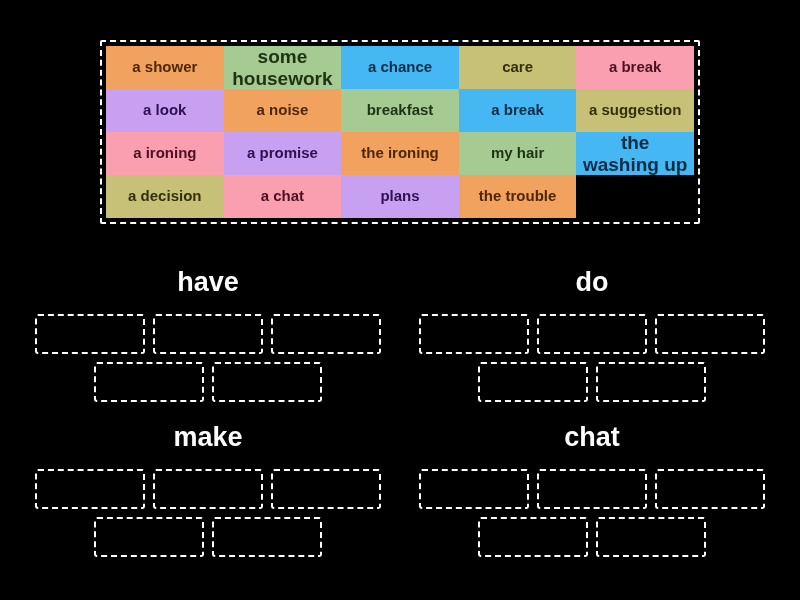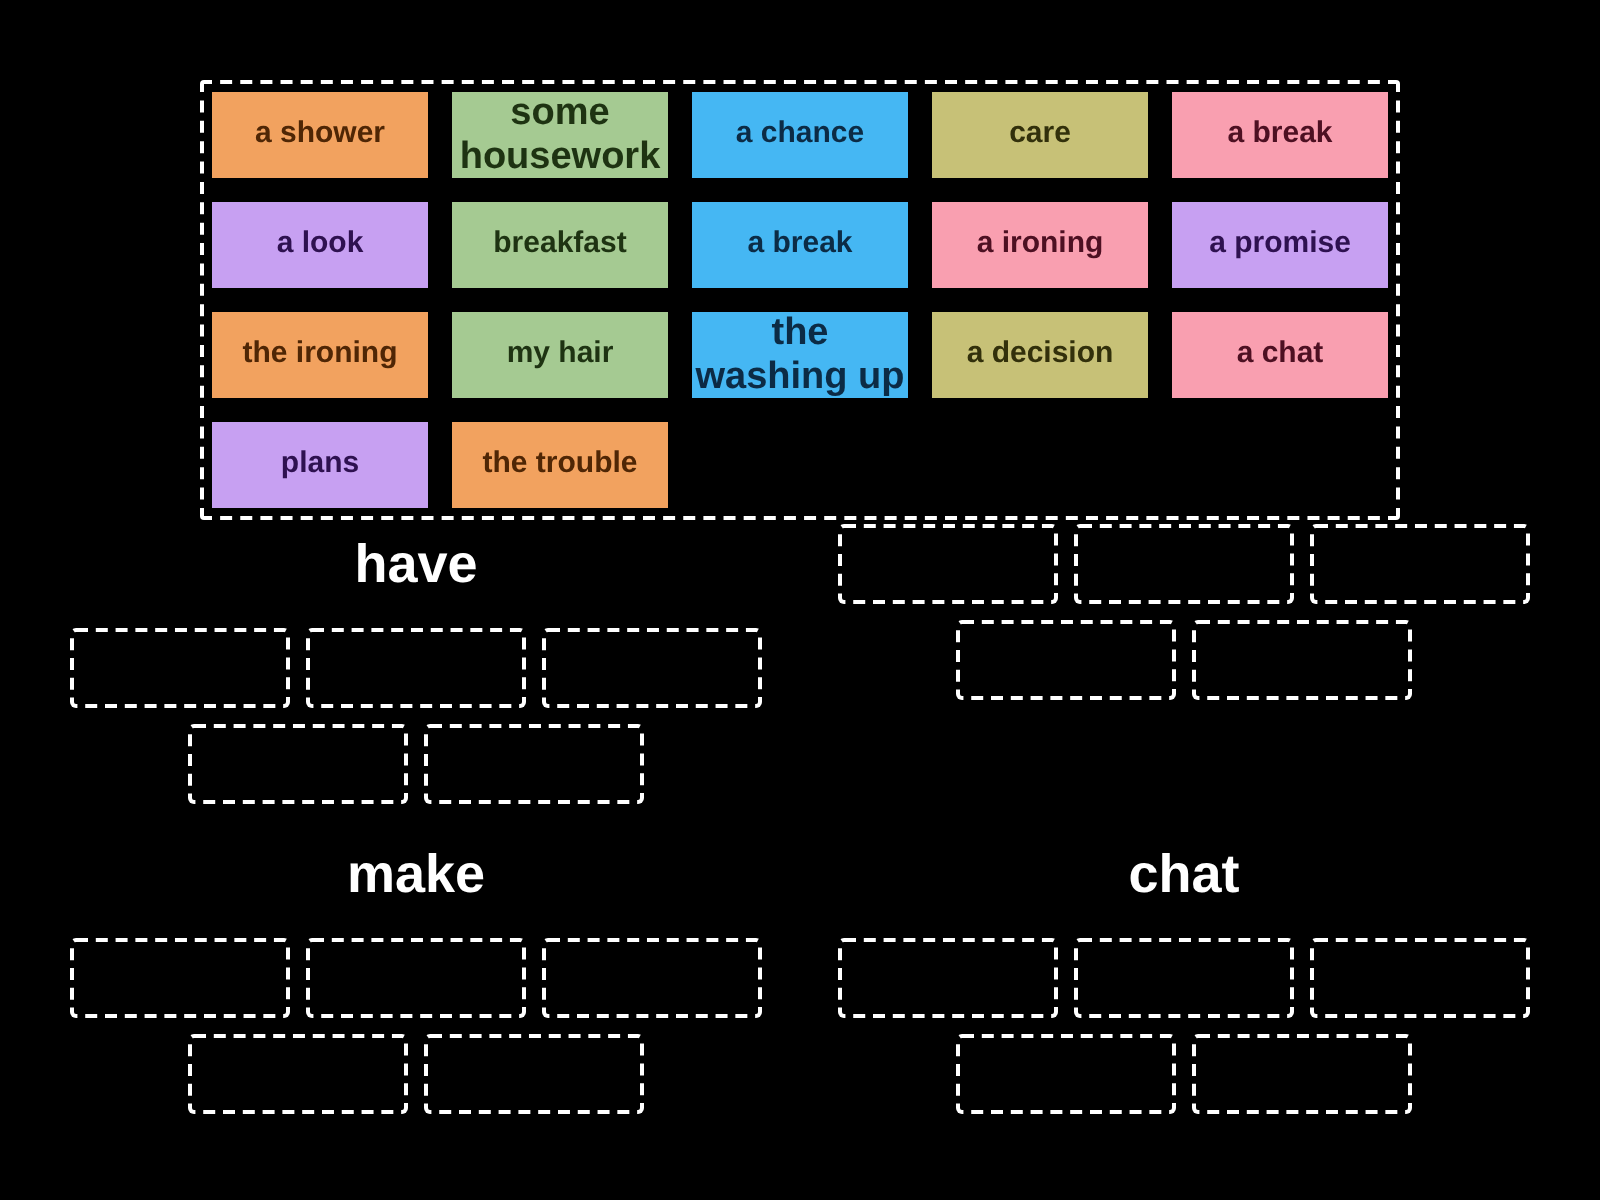--- a/index.html
+++ b/index.html
@@ -15,21 +15,21 @@
   .pool {
     position: absolute;
     left: 100px; top: 40px;
     width: 600px;
     box-sizing: border-box;
     border: 2px dashed #ffffff;
     border-radius: 2px;
     padding: 4px;
     display: grid;
     grid-template-columns: repeat(5, 1fr);
-    gap: 12px;
+    gap: 0;
     background: #000000;
   }
   .tile {
     height: 43px;
     display: flex;
     align-items: center;
     justify-content: center;
     text-align: center;
     font-size: 15px;
     font-weight: 600;
@@ -79,22 +79,24 @@
 <body>
 
 <div class="pool">
   <div class="tile" data-color="orange">a shower</div>
   <div class="tile sm" data-color="green">some
 housework</div>
   <div class="tile" data-color="blue">a chance</div>
   <div class="tile" data-color="khaki">care</div>
   <div class="tile" data-color="pink">a break</div>
   <div class="tile" data-color="purple">a look</div>
+  <div class="tile" data-color="orange">a noise</div>
   <div class="tile" data-color="green">breakfast</div>
   <div class="tile" data-color="blue">a break</div>
+  <div class="tile" data-color="khaki">a suggestion</div>
   <div class="tile" data-color="pink">a ironing</div>
   <div class="tile" data-color="purple">a promise</div>
   <div class="tile" data-color="orange">the ironing</div>
   <div class="tile" data-color="green">my hair</div>
   <div class="tile sm" data-color="blue">the
 washing up</div>
   <div class="tile" data-color="khaki">a decision</div>
   <div class="tile" data-color="pink">a chat</div>
   <div class="tile" data-color="purple">plans</div>
   <div class="tile" data-color="orange">the trouble</div>
@@ -107,20 +109,21 @@
     <div class="slot"></div>
     <div class="slot"></div>
   </div>
   <div class="slot-row">
     <div class="slot"></div>
     <div class="slot"></div>
   </div>
 </section>
 
 <section class="group" id="group-do">
+  <h2 class="group-title">do</h2>
   <div class="slot-row">
     <div class="slot"></div>
     <div class="slot"></div>
     <div class="slot"></div>
   </div>
   <div class="slot-row">
     <div class="slot"></div>
     <div class="slot"></div>
   </div>
 </section>

